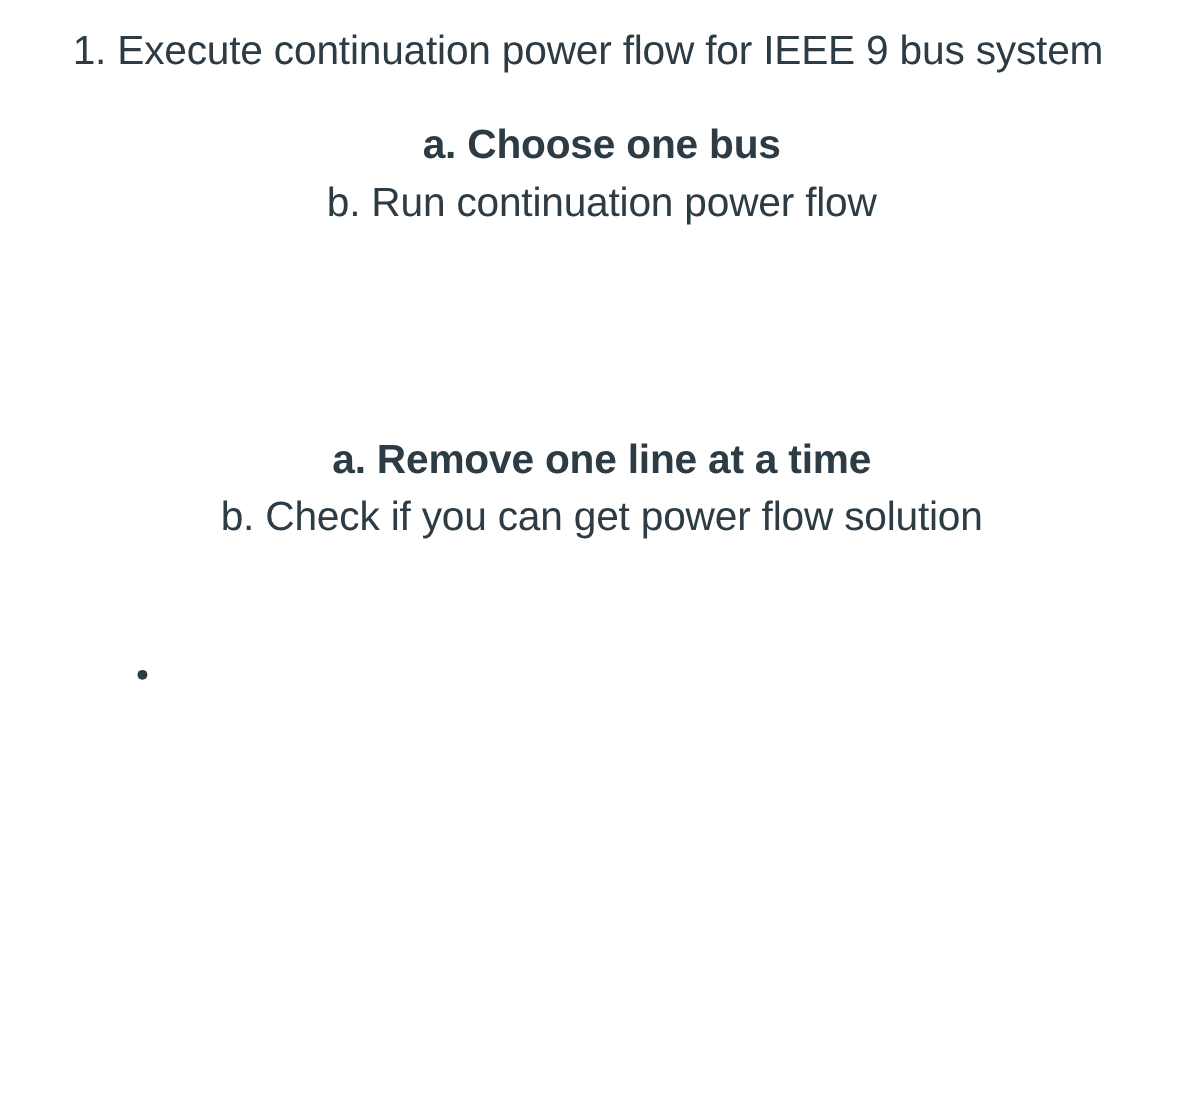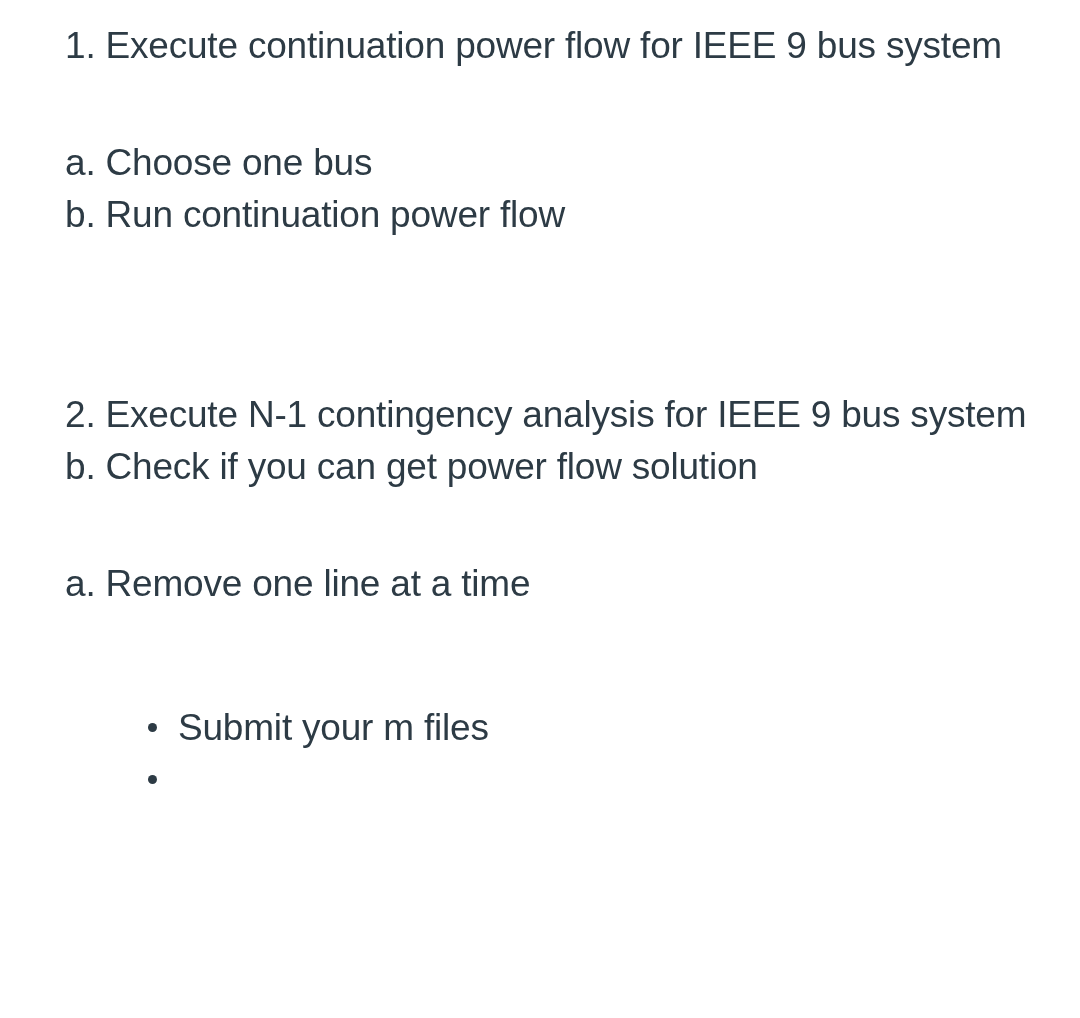--- a/index.html
+++ b/index.html
@@ -19,37 +19,39 @@
   .page {
     position: relative;
     width: 1080px;
     height: 1018px;
     background: #ffffff;
     box-sizing: border-box;
     padding: 0;
   }
   .content {
     position: absolute;
-    left: 65px;
+    left: 42px;
     top: 20px;
     width: 1010px;
+    text-align: center;
   }
   .para {
     font-size: 37px;
     line-height: 52px;
     letter-spacing: -0.2px;
     color: #2d3b45;
     margin: 0;
     font-weight: 400;
   }
   .task-heading {
     max-width: 985px;
   }
   .sub-item {
-    margin-top: 65px;
+    margin-top: 34px;
+    font-weight: bold;
   }
   .sub-item-tight {
   }
   .section-gap {
     height: 148px;
   }
   .bullet-gap {
     height: 92px;
   }
   .bullet-list {
@@ -83,32 +85,27 @@
   <div class="content">
 
     <p class="para task-heading">1. Execute continuation power flow for IEEE 9 bus system</p>
 
     <p class="para sub-item">a. Choose one bus</p>
 
     <p class="para sub-item-tight">b. Run continuation power flow</p>
 
     <div class="section-gap"></div>
 
-    <p class="para task-heading">2. Execute N-1 contingency analysis for IEEE 9 bus system</p>
+
+    <p class="para sub-item">a. Remove one line at a time</p>
 
     <p class="para sub-item-tight">b. Check if you can get power flow solution</p>
-
-    <p class="para sub-item">a. Remove one line at a time</p>
 
     <div class="bullet-gap"></div>
 
     <ul class="bullet-list">
-      <li>
-        <span class="bullet-dot"></span>
-        <span>Submit your m files</span>
-      </li>
       <li>
         <span class="bullet-dot"></span>
       </li>
     </ul>
 
   </div>
 </div>
 
 </body></html>

